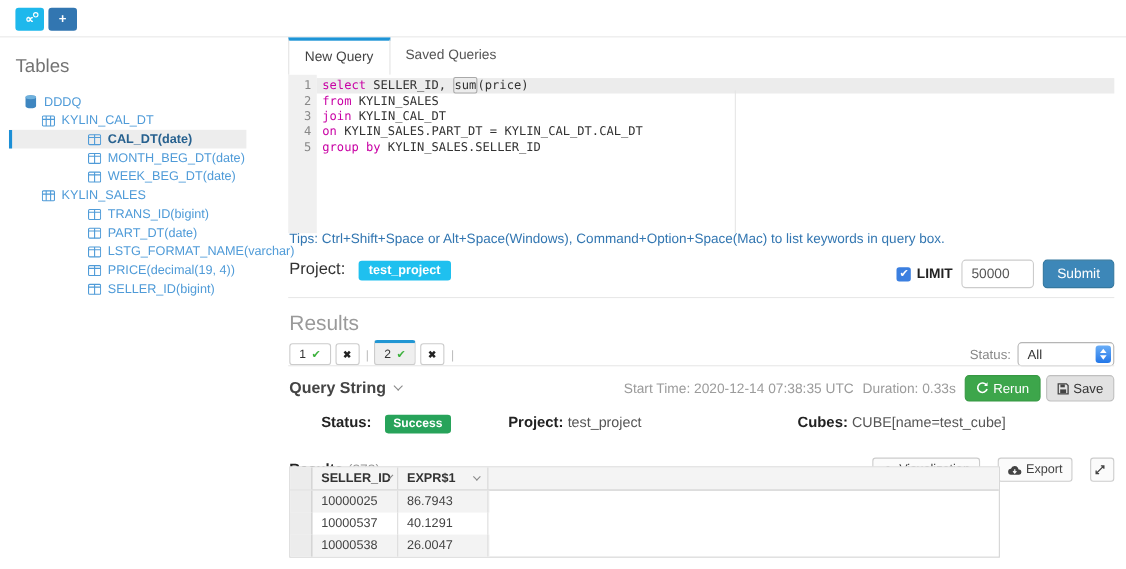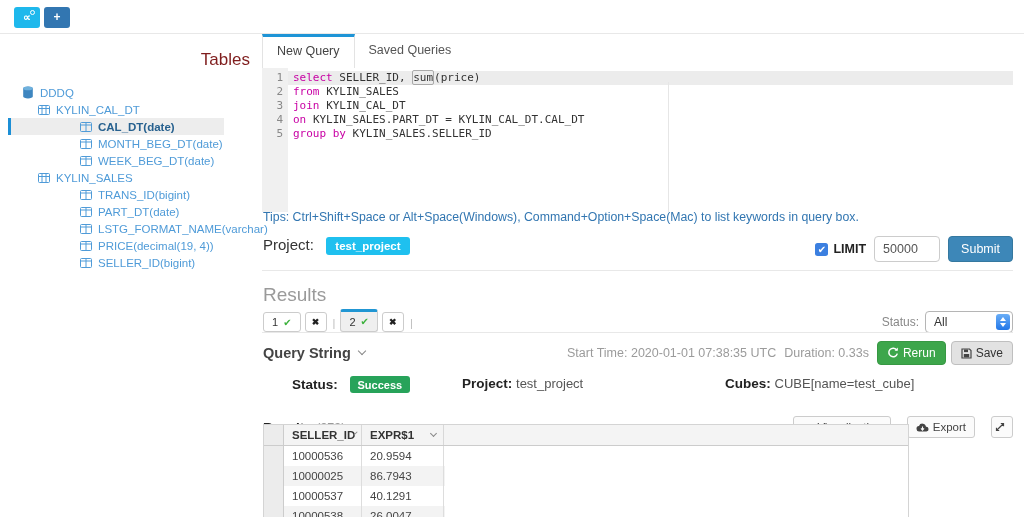--- a/index.html
+++ b/index.html
@@ -10,21 +10,21 @@
   .topbar{position:absolute;left:0;top:0;width:1024px;height:34px;border-bottom:1px solid #e8e8e8;}
   .tb-btn{position:absolute;top:7px;width:26px;height:21px;border:none;border-radius:3px;color:#fff;
     font-size:12px;line-height:19px;text-align:center;cursor:pointer;padding:0;}
   .tb-btn.cyan{left:14px;background:#1eb8ec;}
   .tb-btn.blue{left:44px;background:#3276b1;font-weight:bold;}
   .alpha-glyph{font-size:11px;font-weight:bold;position:relative;}
   .alpha-glyph::after{content:"";position:absolute;right:-4px;top:-1px;width:3px;height:3px;border:1px solid #fff;border-radius:50%;}
 
   
   .sidebar{position:absolute;left:0;top:34px;width:250px;bottom:0;}
-  .sidebar-title{margin:16px 0 14px 14px;font-size:17px;color:#7f1d1d;text-align:right;}
+  .sidebar-title{margin:16px 0 14px 14px;font-size:17px;color:#737373;}
   .tree-item{height:17px;display:flex;align-items:center;font-size:11.5px;color:#4f9bd8;cursor:pointer;
     margin-left:8px;margin-right:26px;}
   .tree-item.lvl0{padding-left:14px;}
   .tree-item.lvl1{padding-left:30px;}
   .tree-item.lvl2{padding-left:72px;}
   .tree-item.selected{background:#ededed;box-shadow:inset 3px 0 0 #1c8fd6;font-weight:bold;color:#27618f;}
   .t-icon{width:13px;height:13px;margin-right:5px;display:inline-flex;align-items:center;flex:0 0 13px;}
 
   
   .main{position:absolute;left:262px;top:34px;width:751px;bottom:0;}
@@ -319,21 +319,21 @@
       <span class="stepper"></span>
     </span>
   </div>
 
   <div class="hr hr2"></div>
 
   <div class="qs-row">
     <span class="qs-label">Query String</span>
     <span class="chev"></span>
     <span class="qs-right">
-      <span class="time-text">Start Time: 2020-01-01 07:38:35 UTC</span>
+      <span class="time-text">Start Time: 2020-12-14 07:38:35 UTC</span>
       <span class="time-text">Duration: 0.33s</span>
       <button class="btn-rerun">
         <svg width="12" height="12" viewBox="0 0 12 12">
           <path d="M9.8 3.2 A4.3 4.3 0 1 0 10.3 6.6" fill="none" stroke="#fff" stroke-width="1.5"></path>
           <path d="M10.8 0.6 v3.2 h-3.2 z" fill="#fff"></path>
         </svg>
         <span>Rerun</span>
       </button>
       <button class="btn-save">
         <svg width="11" height="11" viewBox="0 0 11 11">
@@ -395,25 +395,20 @@
           <span>SELLER_ID</span>
           <span class="gh-caret"></span>
         </div>
         <div class="gh-cell w-expr">
           <span>EXPR$1</span>
           <span class="gh-caret"></span>
         </div>
         <div class="gh-cell gh-fill"></div>
       </div>
     <div id="gridRows">
-        <div class="grid-row">
-          <div class="gr-handle"></div>
-          <div class="gr-cell w-seller">10000536</div>
-          <div class="gr-cell w-expr">20.9594</div>
-        </div>
         <div class="grid-row even">
           <div class="gr-handle"></div>
           <div class="gr-cell w-seller">10000025</div>
           <div class="gr-cell w-expr">86.7943</div>
         </div>
         <div class="grid-row">
           <div class="gr-handle"></div>
           <div class="gr-cell w-seller">10000537</div>
           <div class="gr-cell w-expr">40.1291</div>
         </div>

